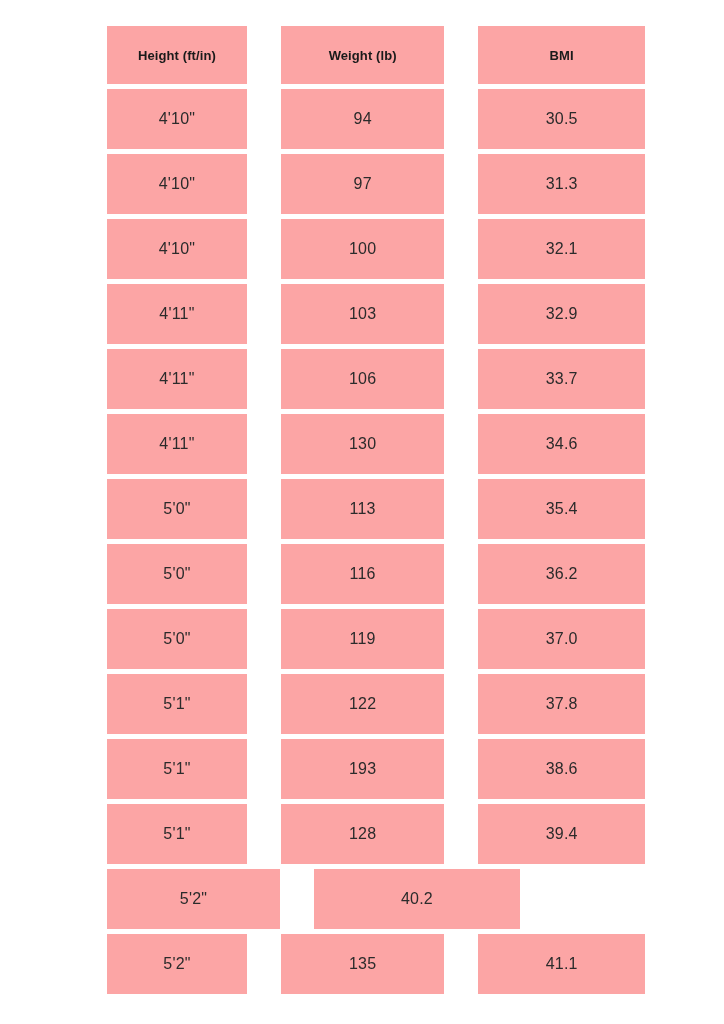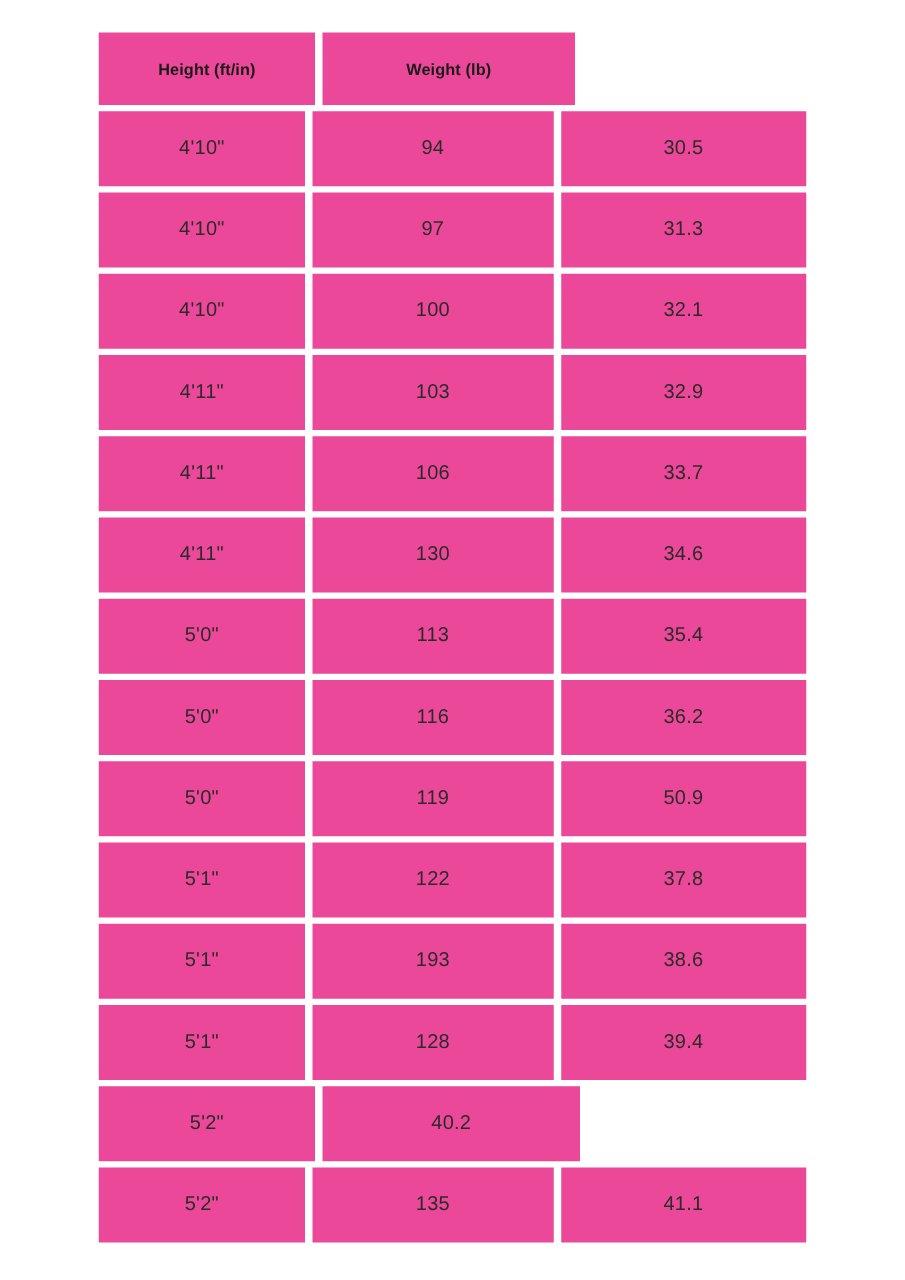--- a/index.html
+++ b/index.html
@@ -23,26 +23,27 @@
   }
 
   .row {
     display: flex;
     width: 100%;
     column-gap: 6px;
     margin-bottom: 5px;
   }
 
   .cell {
-    background: #ec4899;
+    background: #fca5a5;
     display: flex;
     align-items: center;
     justify-content: center;
     box-sizing: border-box;
     text-align: center;
+    margin-left: 28px;
   }
 
   
   .col-0 { width: 173px; }
   .col-1 { width: 202px; }
   .col-2 { width: 206px; }
 
   .header-row .cell {
     height: 58px;
     font-size: 13px;
@@ -63,20 +64,21 @@
     margin-bottom: 0;
   }
 </style>
 </head>
 <body>
 
 <div id="bmi-table">
   <div class="row header-row">
     <div class="cell col-0">Height (ft/in)</div>
     <div class="cell col-1">Weight (lb)</div>
+    <div class="cell col-2">BMI</div>
   </div>
 
   <div class="row data-row">
     <div class="cell col-0">4'10"</div>
     <div class="cell col-1">94</div>
     <div class="cell col-2">30.5</div>
   </div>
 
   <div class="row data-row">
     <div class="cell col-0">4'10"</div>
@@ -116,21 +118,21 @@
 
   <div class="row data-row">
     <div class="cell col-0">5'0"</div>
     <div class="cell col-1">116</div>
     <div class="cell col-2">36.2</div>
   </div>
 
   <div class="row data-row">
     <div class="cell col-0">5'0"</div>
     <div class="cell col-1">119</div>
-    <div class="cell col-2">50.9</div>
+    <div class="cell col-2">37.0</div>
   </div>
 
   <div class="row data-row">
     <div class="cell col-0">5'1"</div>
     <div class="cell col-1">122</div>
     <div class="cell col-2">37.8</div>
   </div>
 
   <div class="row data-row">
     <div class="cell col-0">5'1"</div>

